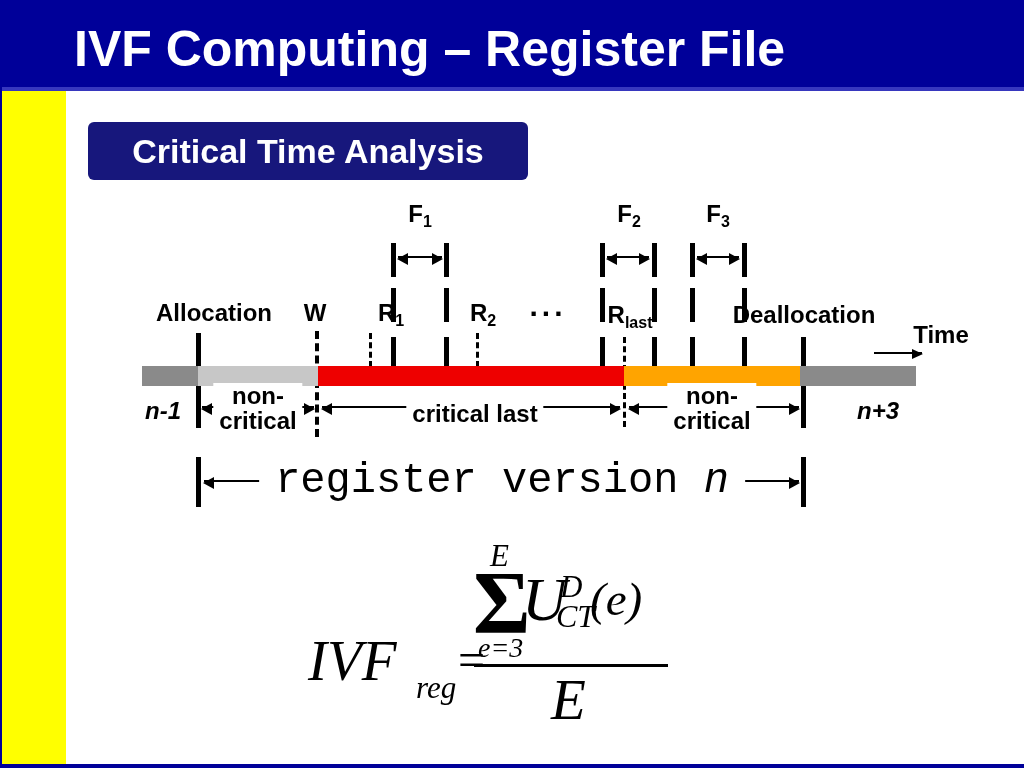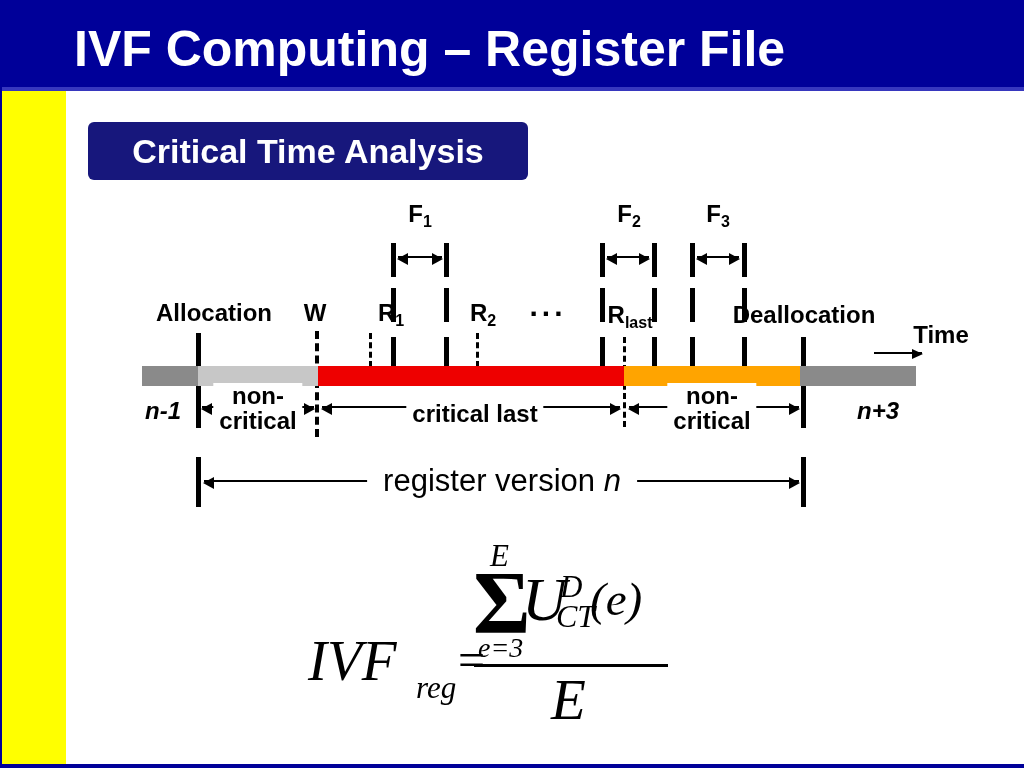--- a/index.html
+++ b/index.html
@@ -28,21 +28,21 @@
   .darrow::after{right:-1px;border-right:0;border-left:11px solid #000;}
   .rarrow{position:absolute;height:0;border-top:2px solid #000;}
   .rarrow::after{content:"";position:absolute;right:-1px;top:-5px;width:0;height:0;border:5px solid transparent;border-right:0;border-left:11px solid #000;}
 
   .lbl{position:absolute;transform:translateX(-50%);font-weight:bold;font-size:24px;line-height:27px;white-space:nowrap;color:#000;}
   .lbl sub{font-size:16px;vertical-align:-5px;letter-spacing:0;}
   .lbl.it{font-style:italic;}
   .spanlbl{position:absolute;transform:translateX(-50%);text-align:center;font-weight:bold;font-size:24px;line-height:25px;
     background:#fff;padding:0 6px;white-space:nowrap;}
   .dots{font-size:30px;letter-spacing:4px;}
-  .regtext{position:absolute;transform:translateX(-50%);font-size:31px;font-weight:normal;background:#fff;padding:0 16px;line-height:36px;white-space:nowrap;}
+  .regtext{position:absolute;transform:translateX(-50%);font-size:42px;font-weight:normal;background:#fff;padding:0 16px;line-height:36px;white-space:nowrap;font-family:Liberation Mono, monospace;}
   .regtext i{font-style:italic;}
 
   
   .fx{position:absolute;font-family:"Liberation Serif",serif;font-style:italic;line-height:1;color:#000;white-space:nowrap;}
   .fx.up{font-style:normal;}
   .fracbar{position:absolute;background:#000;height:3px;}
 </style>
 </head>
 <body>
 

